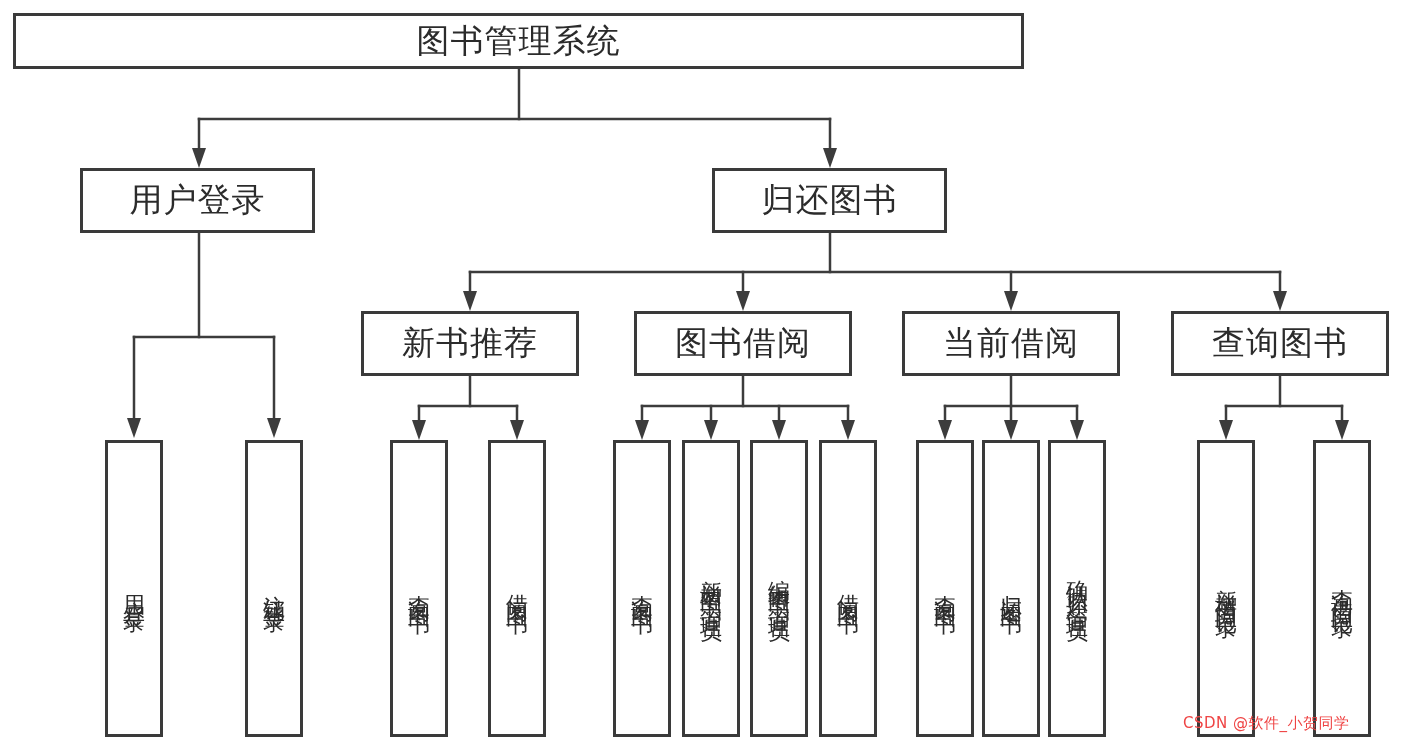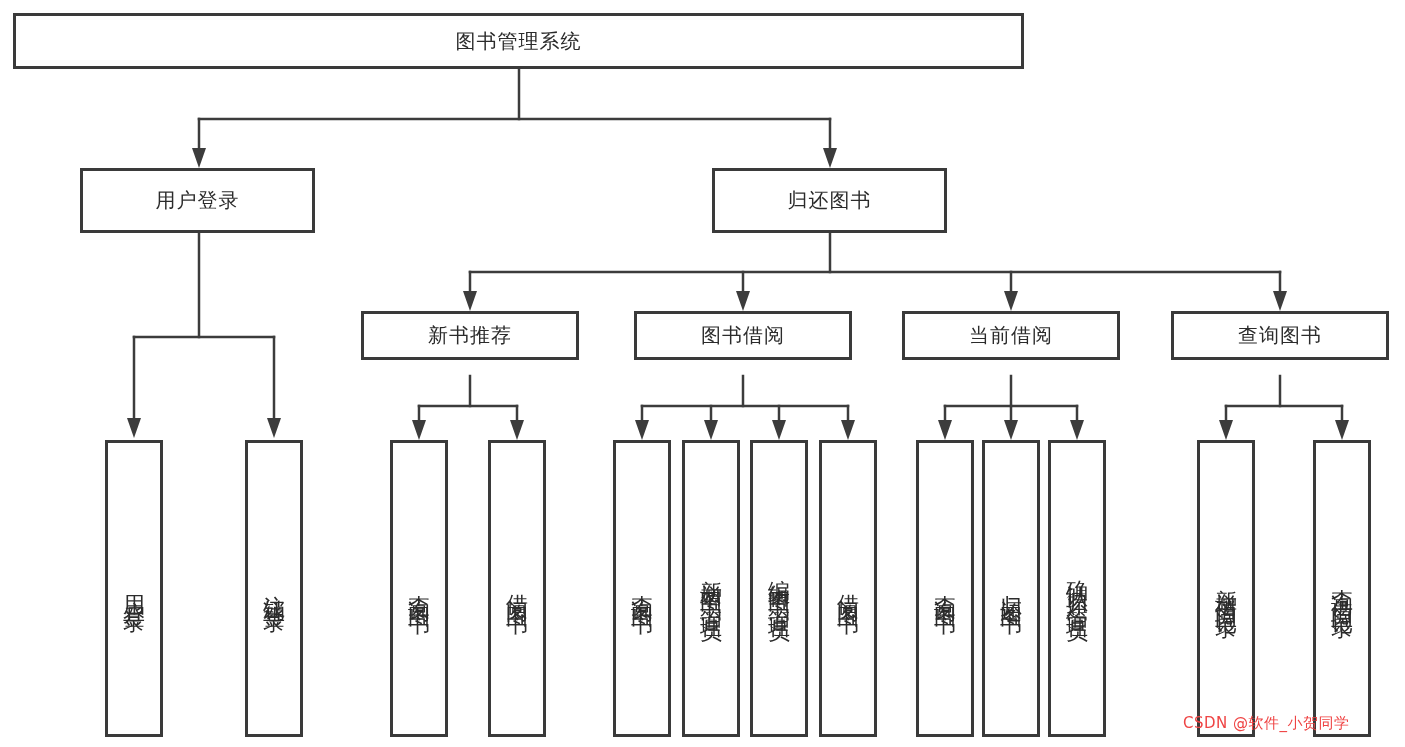--- a/index.html
+++ b/index.html
@@ -26,27 +26,27 @@
     background: #ffffff;
     border: 3px solid #3a3a3a;
     display: flex;
     align-items: center;
     justify-content: center;
     color: #2b2b2b;
     box-sizing: border-box;
     z-index: 2;
   }
   .hlabel {
-    font-size: 20px;
+    font-size: 33px;
     letter-spacing: 1px;
     white-space: nowrap;
   }
   .root  { left: 13px;  top: 13px;  width: 1011px; height: 56px; }
   .lvl2  { top: 168px; width: 235px; height: 65px; }
-  .lvl3  { top: 311px; width: 218px; height: 49px; }
+  .lvl3  { top: 311px; width: 218px; height: 65px; }
   .leaf  { top: 440px; width: 58px;  height: 297px; border-width: 3px; }
   .vtext {
     writing-mode: vertical-rl;
     text-orientation: mixed;
     font-size: 22px;
     letter-spacing: 6px;
     line-height: 1;
     white-space: nowrap;
     color: #2b2b2b;
   }

